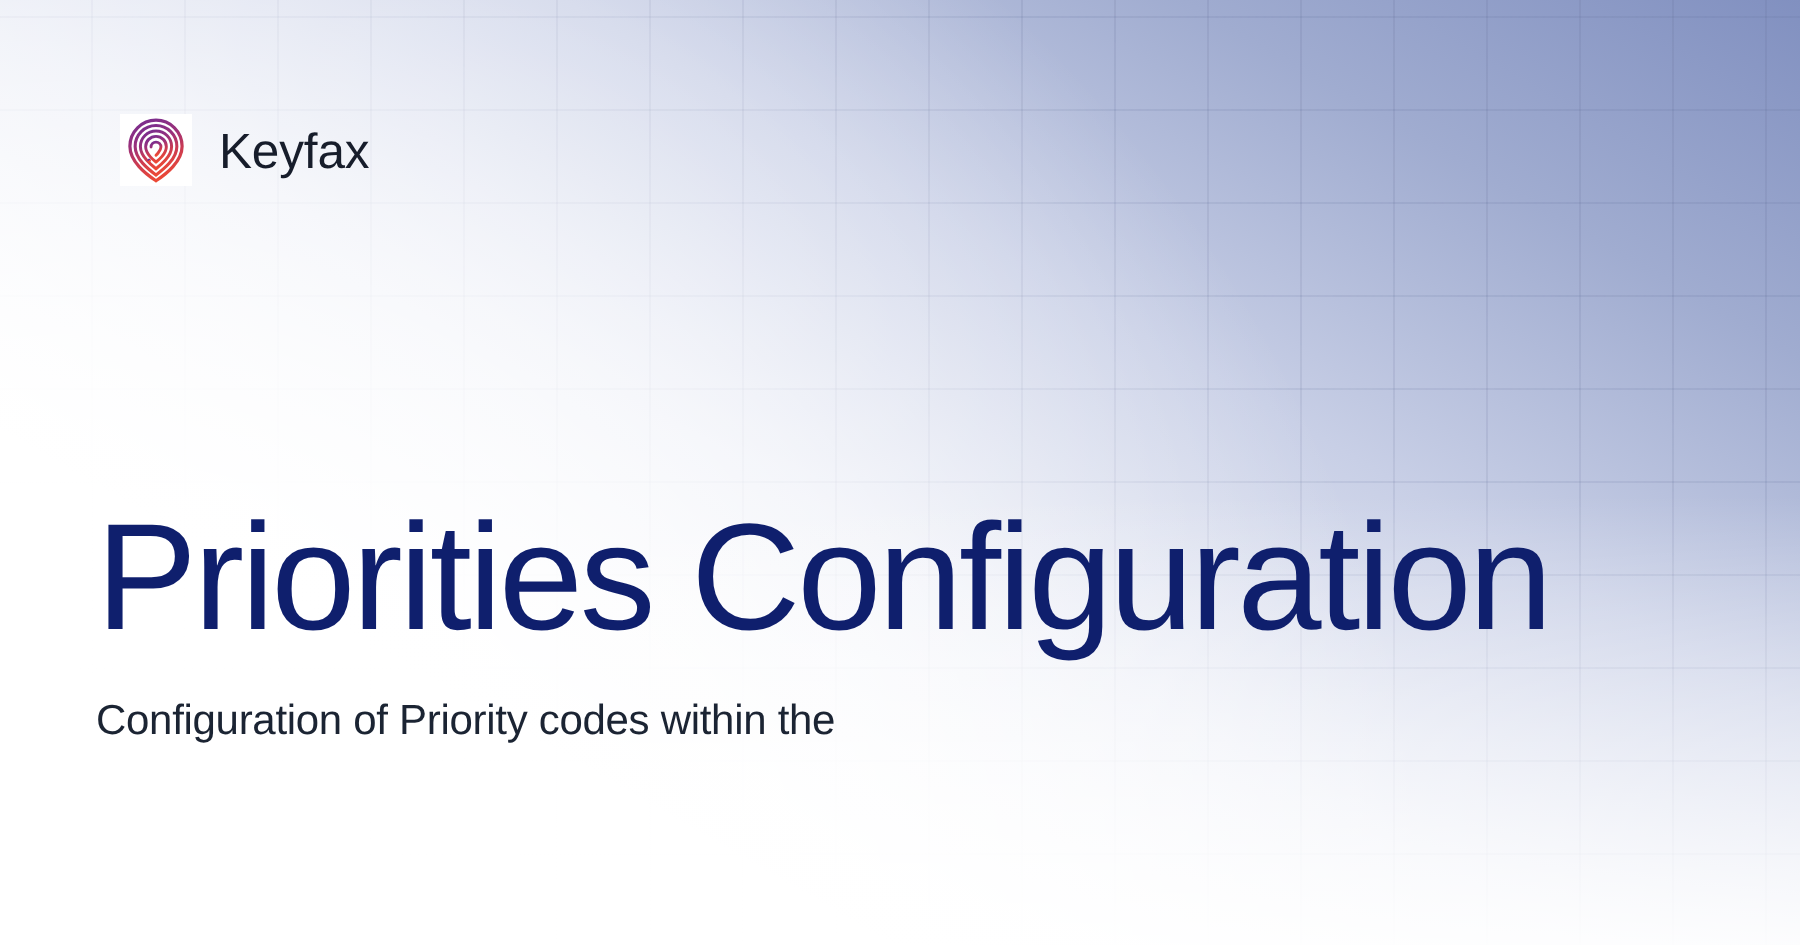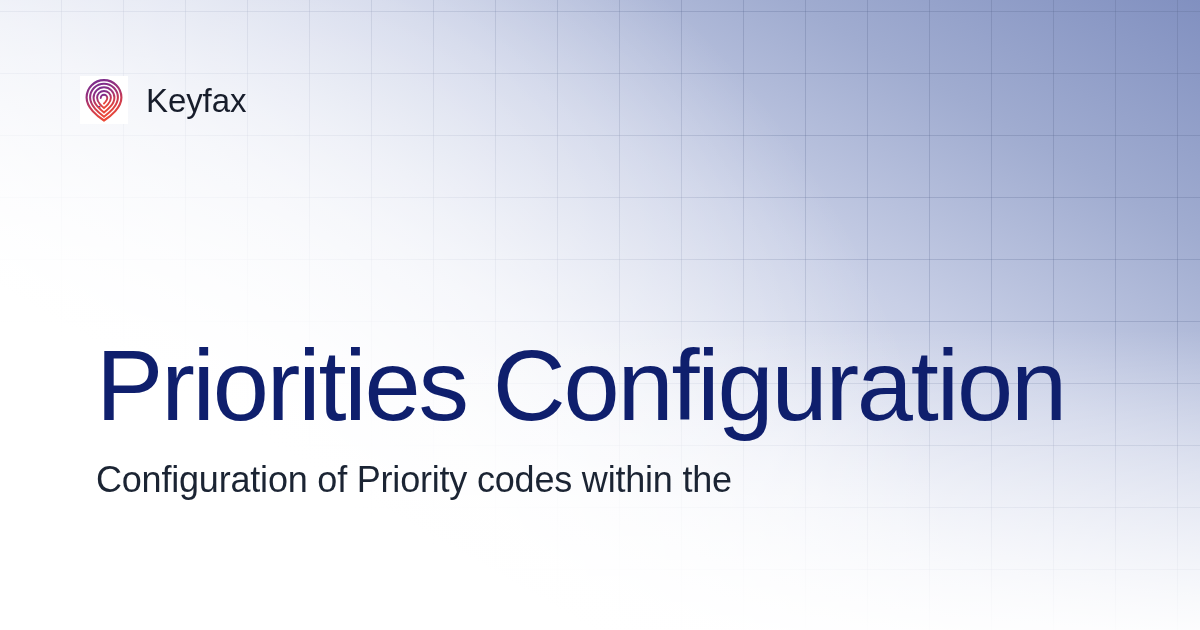--- a/index.html
+++ b/index.html
@@ -129,39 +129,39 @@
     font-weight: 400;
     color: #171d2b;
     letter-spacing: -0.1px;
     white-space: nowrap;
   }
 
   
 
   .headline {
     position: absolute;
-    left: 96px;
+    left: 64px;
     top: 334px;
     width: 1060px;
   }
 
   .headline-title {
     margin: 0;
     font-size: 101px;
     line-height: 1.02;
     font-weight: 400;
     color: #0f1f6d;
     letter-spacing: -2.2px;
     white-space: nowrap;
   }
 
   .headline-sub {
     margin: 0;
     padding-top: 24px;
-    font-size: 36px;
+    font-size: 28px;
     line-height: 38px;
     font-weight: 400;
     color: #1b2433;
     letter-spacing: -0.2px;
     max-width: 760px;
   }
 
   .headline-sub .sub-line {
     display: block;
     white-space: nowrap;

